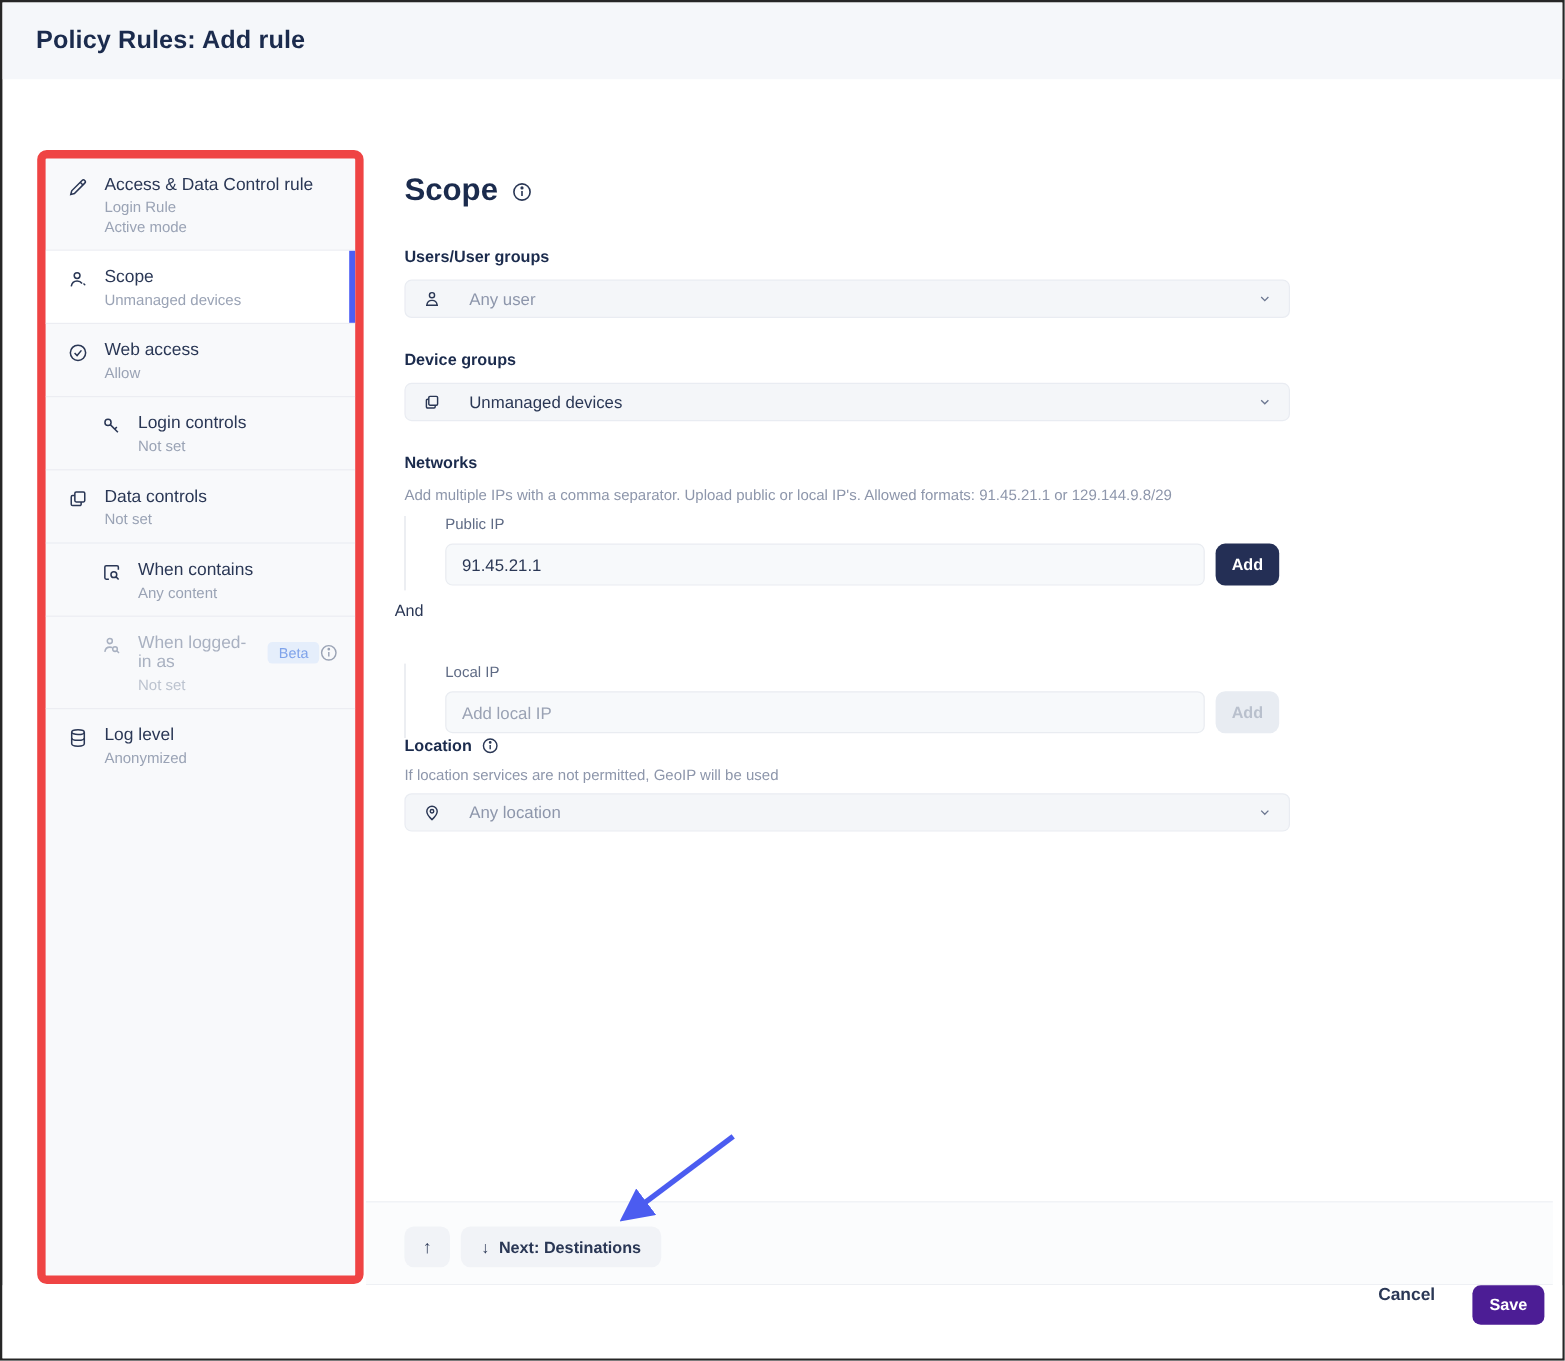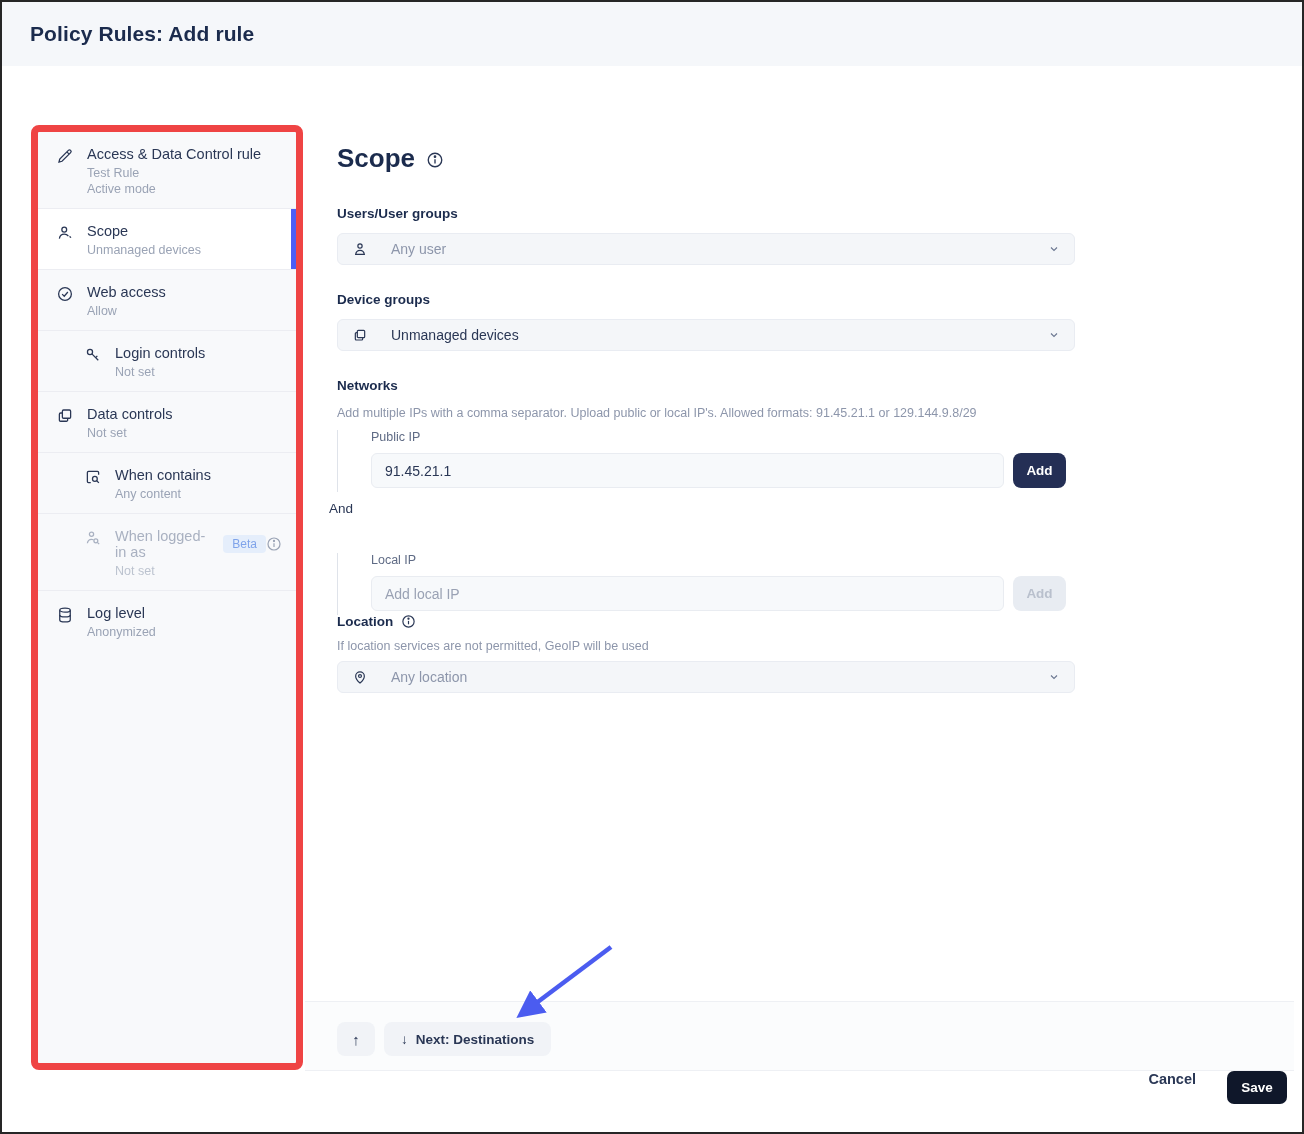--- a/index.html
+++ b/index.html
@@ -57,21 +57,21 @@
   
   .footer-strip { position:absolute; left:303px; top:999px; width:989px; height:70px; background:#fbfcfd; border-top:1px solid #eef0f4; border-bottom:1px solid #eef0f4; }
   .btn-ghost { position:absolute; top:20px; height:34px; background:#f1f3f7; border:none; border-radius:8px; color:#2a3755; font-size:13.5px; font-weight:700; font-family:"Liberation Sans", sans-serif; display:flex; align-items:center; justify-content:center; gap:8px; cursor:pointer; }
   .btn-up { left:32px; width:38px; font-size:15px; }
   .btn-next { left:79px; padding:0 17px; }
   .arrow-note { position:absolute; left:495px; top:935px; pointer-events:none; }
 
   
   .bottombar { position:absolute; left:0; top:1069px; right:0; height:61px; background:#fff; display:flex; align-items:flex-start; justify-content:flex-end; gap:31px; padding-right:15px; }
   .btn-cancel { background:none; border:none; font-size:14.5px; font-weight:700; color:#2a3755; font-family:"Liberation Sans", sans-serif; cursor:pointer; }
-  .btn-save { width:60px; height:33px; background:#0f172a; border:none; border-radius:7px; color:#fff; font-size:13.5px; font-weight:700; font-family:"Liberation Sans", sans-serif; cursor:pointer; }
+  .btn-save { width:60px; height:33px; background:#4c1d95; border:none; border-radius:7px; color:#fff; font-size:13.5px; font-weight:700; font-family:"Liberation Sans", sans-serif; cursor:pointer; }
 </style>
 </head>
 <body>
 
 <div class="frame">
 
   <div class="header">
     <h1>Policy Rules: Add rule</h1>
   </div>
 
@@ -80,21 +80,21 @@
 
     <div class="sb-item">
       <span class="sb-icon icon">
         <svg width="18" height="18" viewBox="0 0 24 24" fill="none" stroke="currentColor" stroke-width="1.7">
             <path d="M4 20l1-4L16.5 4.5a2.1 2.1 0 0 1 3 3L8 19l-4 1z"></path>
             <path d="M14.5 6.5l3 3"></path>
           </svg>
       </span>
       <div class="sb-body">
         <div class="sb-title">Access &amp; Data Control rule</div>
-        <div class="sb-sub">Test Rule</div>
+        <div class="sb-sub">Login Rule</div>
         <div class="sb-sub" style="margin-top:2px">Active mode</div>
       </div>
     </div>
 
     <div class="sb-item active">
       <span class="sb-icon icon">
         <svg width="18" height="18" viewBox="0 0 24 24" fill="none" stroke="currentColor" stroke-width="1.7">
             <circle cx="11" cy="7.5" r="3.2"></circle>
             <path d="M4.5 19.5c.6-4 3-6 6.5-6 2.4 0 4.3 1 5.5 2.8"></path>
             <path d="M18 16.5c.8.3 1.4.9 1.8 1.8"></path>

